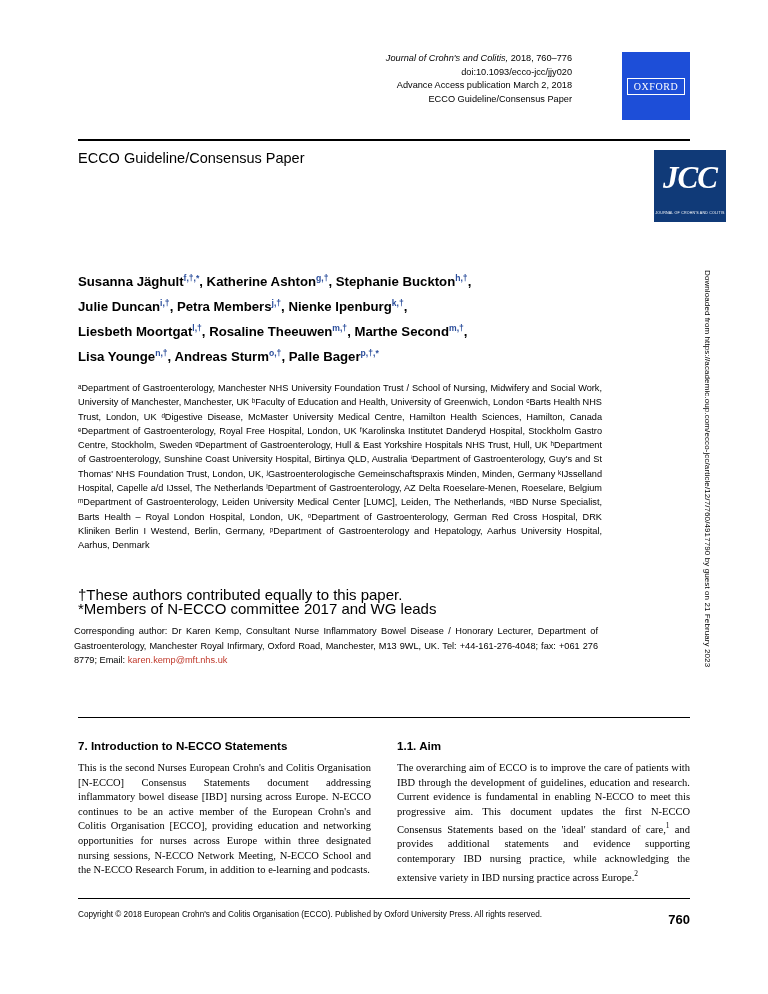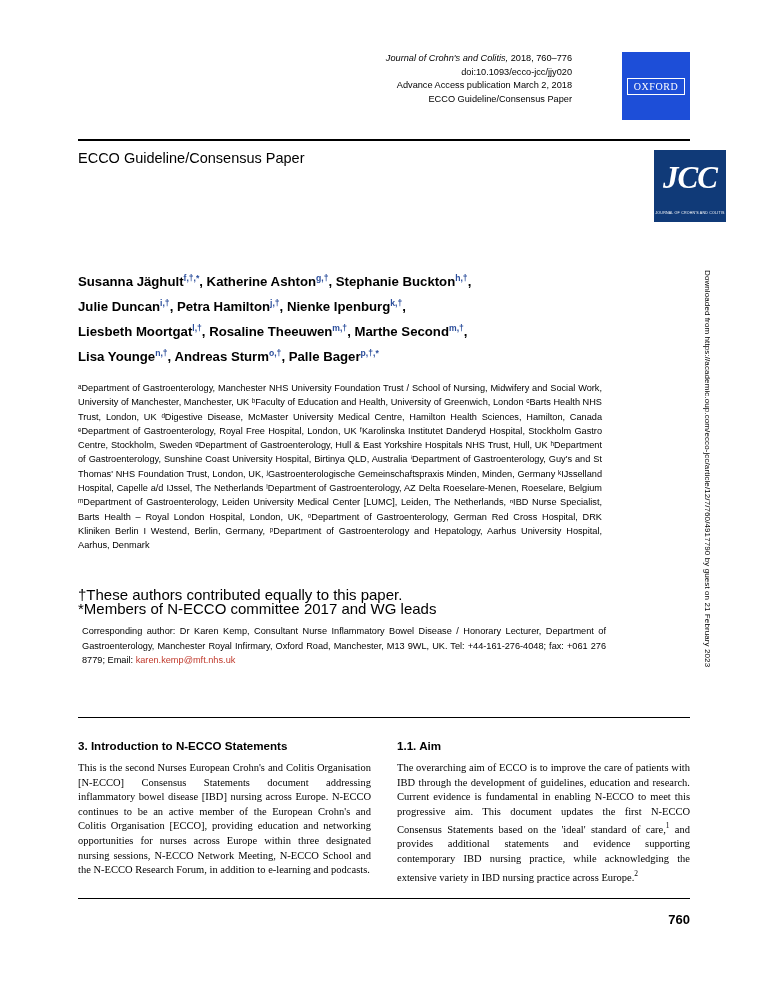--- a/index.html
+++ b/index.html
@@ -172,21 +172,21 @@
     top: 588px;
     width: 524px;
     font-family: "Liberation Sans", sans-serif;
     font-size: 15px;
     line-height: 14.3px;
     color: #000;
   }
 
   .corresponding {
     position: absolute;
-    left: 82px;
+    left: 74px;
     top: 624px;
     width: 524px;
     font-family: "Liberation Sans", sans-serif;
     font-size: 9.2px;
     line-height: 14.6px;
     text-align: justify;
     color: #000;
   }
   .corresponding a {
     color: #c0392b;
@@ -293,21 +293,21 @@
   <div class="jcc-logo">
     <div class="jcc-text">JCC</div>
     <div class="jcc-sub">JOURNAL OF CROHN'S AND COLITIS</div>
   </div>
 
   <div class="authors">
     <div>
       <span>Susanna Jäghult</span><sup>f,†,*</sup><span>, Katherine Ashton</span><sup>g,†</sup><span>, Stephanie Buckton</span><sup>h,†</sup><span>,</span>
     </div>
     <div>
-      <span>Julie Duncan</span><sup>i,†</sup><span>, Petra Hamilton</span><sup>j,†</sup><span>, Nienke Ipenburg</span><sup>k,†</sup><span>,</span>
+      <span>Julie Duncan</span><sup>i,†</sup><span>, Petra Members</span><sup>j,†</sup><span>, Nienke Ipenburg</span><sup>k,†</sup><span>,</span>
     </div>
     <div>
       <span>Liesbeth Moortgat</span><sup>l,†</sup><span>, Rosaline Theeuwen</span><sup>m,†</sup><span>, Marthe Second</span><sup>m,†</sup><span>,</span>
     </div>
     <div>
       <span>Lisa Younge</span><sup>n,†</sup><span>, Andreas Sturm</span><sup>o,†</sup><span>, Palle Bager</span><sup>p,†,*</sup>
     </div>
   </div>
 
   <div class="affils">ᵃDepartment of Gastroenterology, Manchester NHS University Foundation Trust / School of Nursing, Midwifery and Social Work, University of Manchester, Manchester, UK ᵇFaculty of Education and Health, University of Greenwich, London ᶜBarts Health NHS Trust, London, UK ᵈDigestive Disease, McMaster University Medical Centre, Hamilton Health Sciences, Hamilton, Canada ᵉDepartment of Gastroenterology, Royal Free Hospital, London, UK ᶠKarolinska Institutet Danderyd Hospital, Stockholm Gastro Centre, Stockholm, Sweden ᵍDepartment of Gastroenterology, Hull &amp; East Yorkshire Hospitals NHS Trust, Hull, UK ʰDepartment of Gastroenterology, Sunshine Coast University Hospital, Birtinya QLD, Australia ⁱDepartment of Gastroenterology, Guy's and St Thomas' NHS Foundation Trust, London, UK, ʲGastroenterologische Gemeinschaftspraxis Minden, Minden, Germany ᵏIJsselland Hospital, Capelle a/d IJssel, The Netherlands ˡDepartment of Gastroenterology, AZ Delta Roeselare-Menen, Roeselare, Belgium ᵐDepartment of Gastroenterology, Leiden University Medical Center [LUMC], Leiden, The Netherlands, ⁿIBD Nurse Specialist, Barts Health – Royal London Hospital, London, UK, ᵒDepartment of Gastroenterology, German Red Cross Hospital, DRK Kliniken Berlin I Westend, Berlin, Germany, ᵖDepartment of Gastroenterology and Hepatology, Aarhus University Hospital, Aarhus, Denmark</div>
@@ -318,30 +318,31 @@
   </div>
 
   <div class="corresponding">
     <span>Corresponding author: Dr Karen Kemp, Consultant Nurse Inflammatory Bowel Disease / Honorary Lecturer, Department of Gastroenterology, Manchester Royal Infirmary, Oxford Road, Manchester, M13 9WL, UK. Tel: +44-161-276-4048; fax: +061 276 8779; Email: </span><a href="#">karen.kemp@mft.nhs.uk</a>
   </div>
 
 
   <div class="rule rule-mid"></div>
 
   <div class="col col-left">
-    <h2>3.  Introduction to N-ECCO Statements</h2>
+    <h2>7.  Introduction to N-ECCO Statements</h2>
     <p>This is the second Nurses European Crohn's and Colitis Organisation [N-ECCO] Consensus Statements document addressing inflammatory bowel disease [IBD] nursing across Europe. N-ECCO continues to be an active member of the European Crohn's and Colitis Organisation [ECCO], providing education and networking opportunities for nurses across Europe within three designated nursing sessions, N-ECCO Network Meeting, N-ECCO School and the N-ECCO Research Forum, in addition to e-learning and podcasts.</p>
   </div>
 
   <div class="col col-right">
     <h2>1.1.  Aim</h2>
     <p><span>The overarching aim of ECCO is to improve the care of patients with IBD through the development of guidelines, education and research. Current evidence is fundamental in enabling N-ECCO to meet this progressive aim. This document updates the first N-ECCO Consensus Statements based on the 'ideal' standard of care,</span><sup>1</sup><span> and provides additional statements and evidence supporting contemporary IBD nursing practice, while acknowledging the extensive variety in IBD nursing practice across Europe.</span><sup>2</sup></p>
   </div>
 
   <div class="rule rule-bottom"></div>
 
   <div class="footer">
+    <div>Copyright © 2018 European Crohn's and Colitis Organisation (ECCO). Published by Oxford University Press. All rights reserved.</div>
   </div>
   <div class="page-number">760</div>
 
   <div class="side-note">Downloaded from https://academic.oup.com/ecco-jcc/article/12/7/760/4917790 by guest on 21 February 2023</div>
 
 </div>
 
 </body></html>

